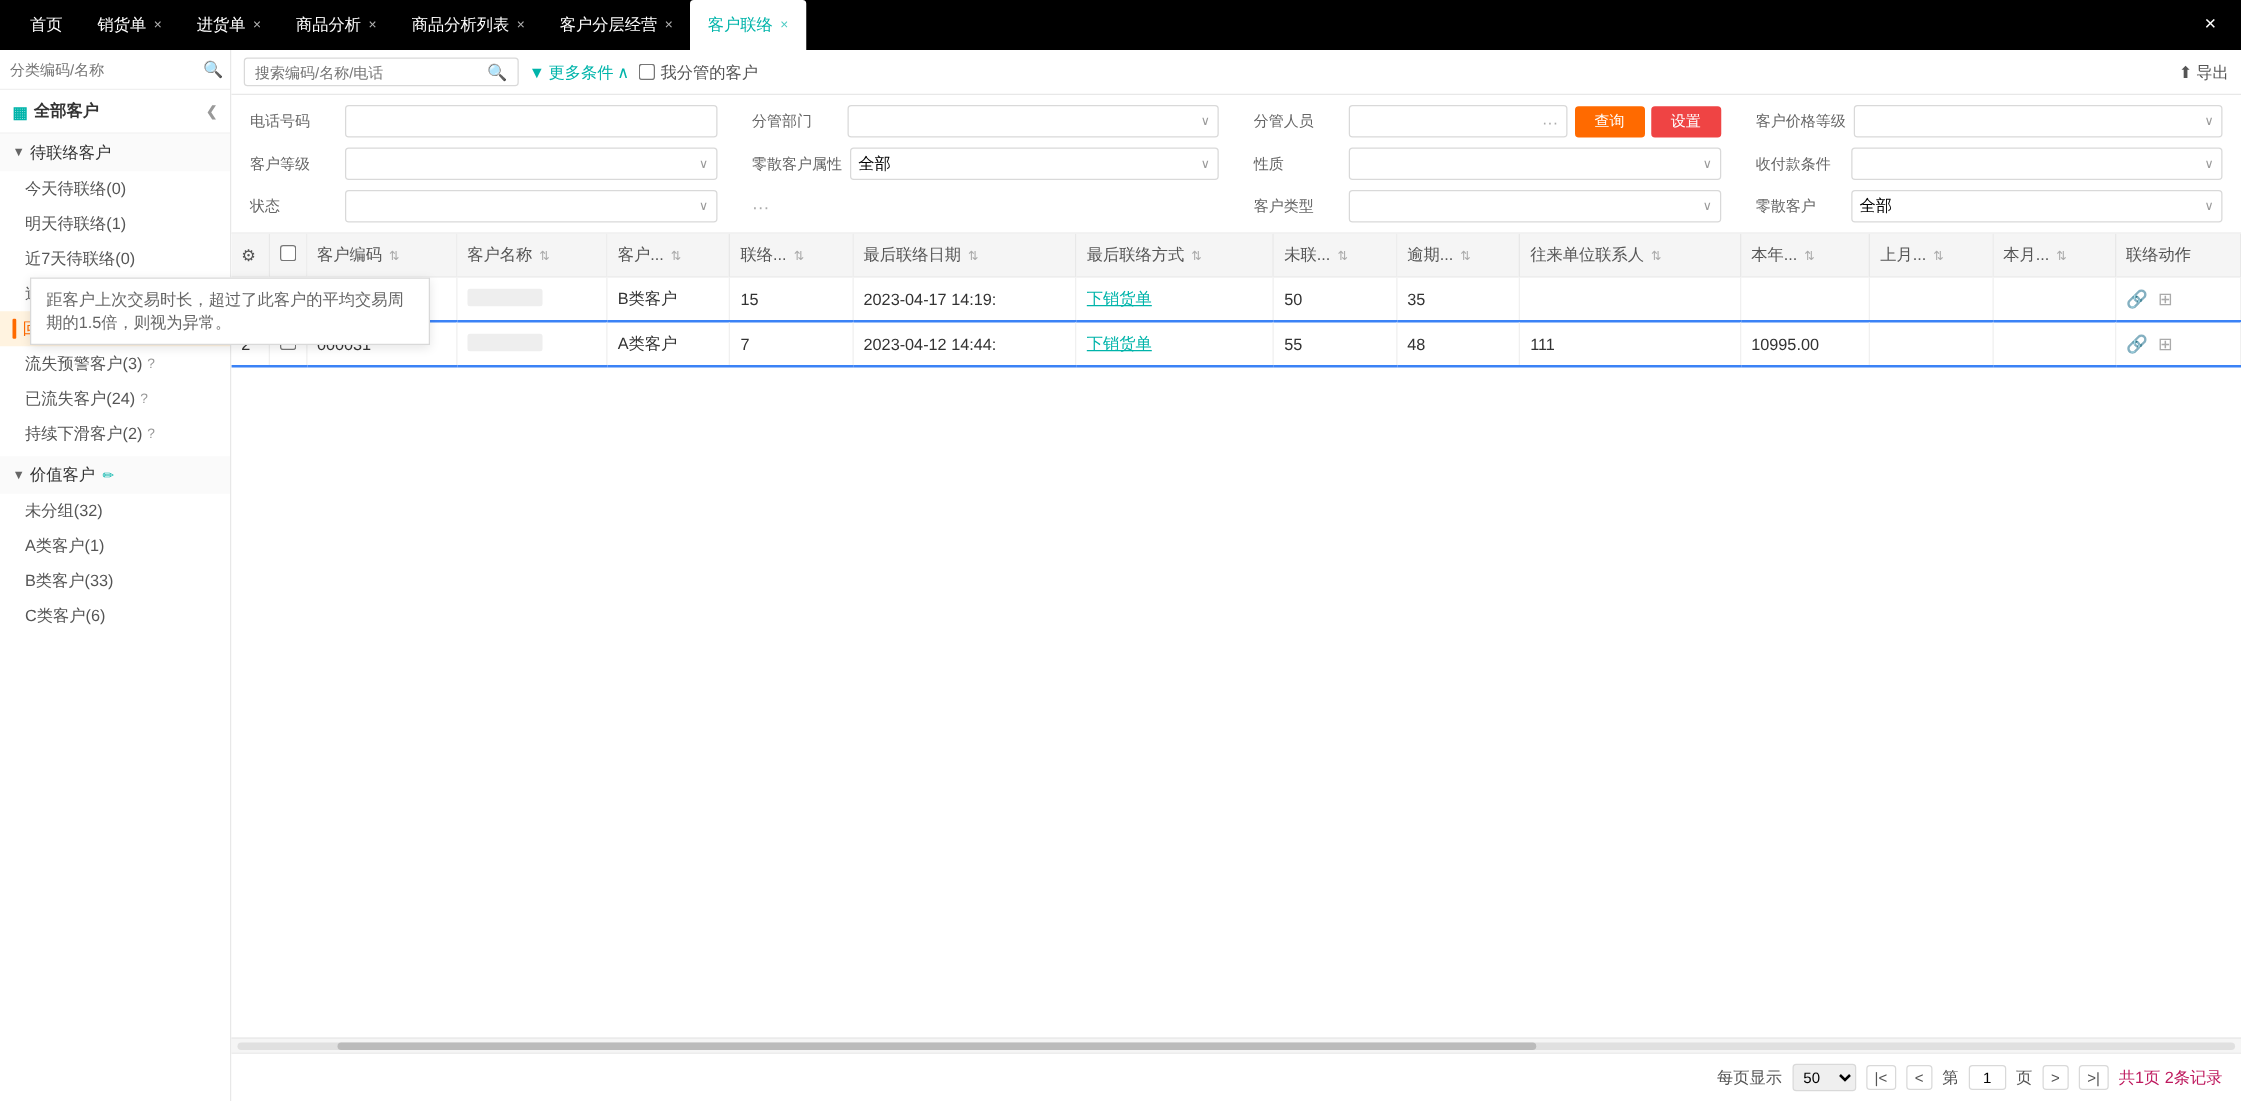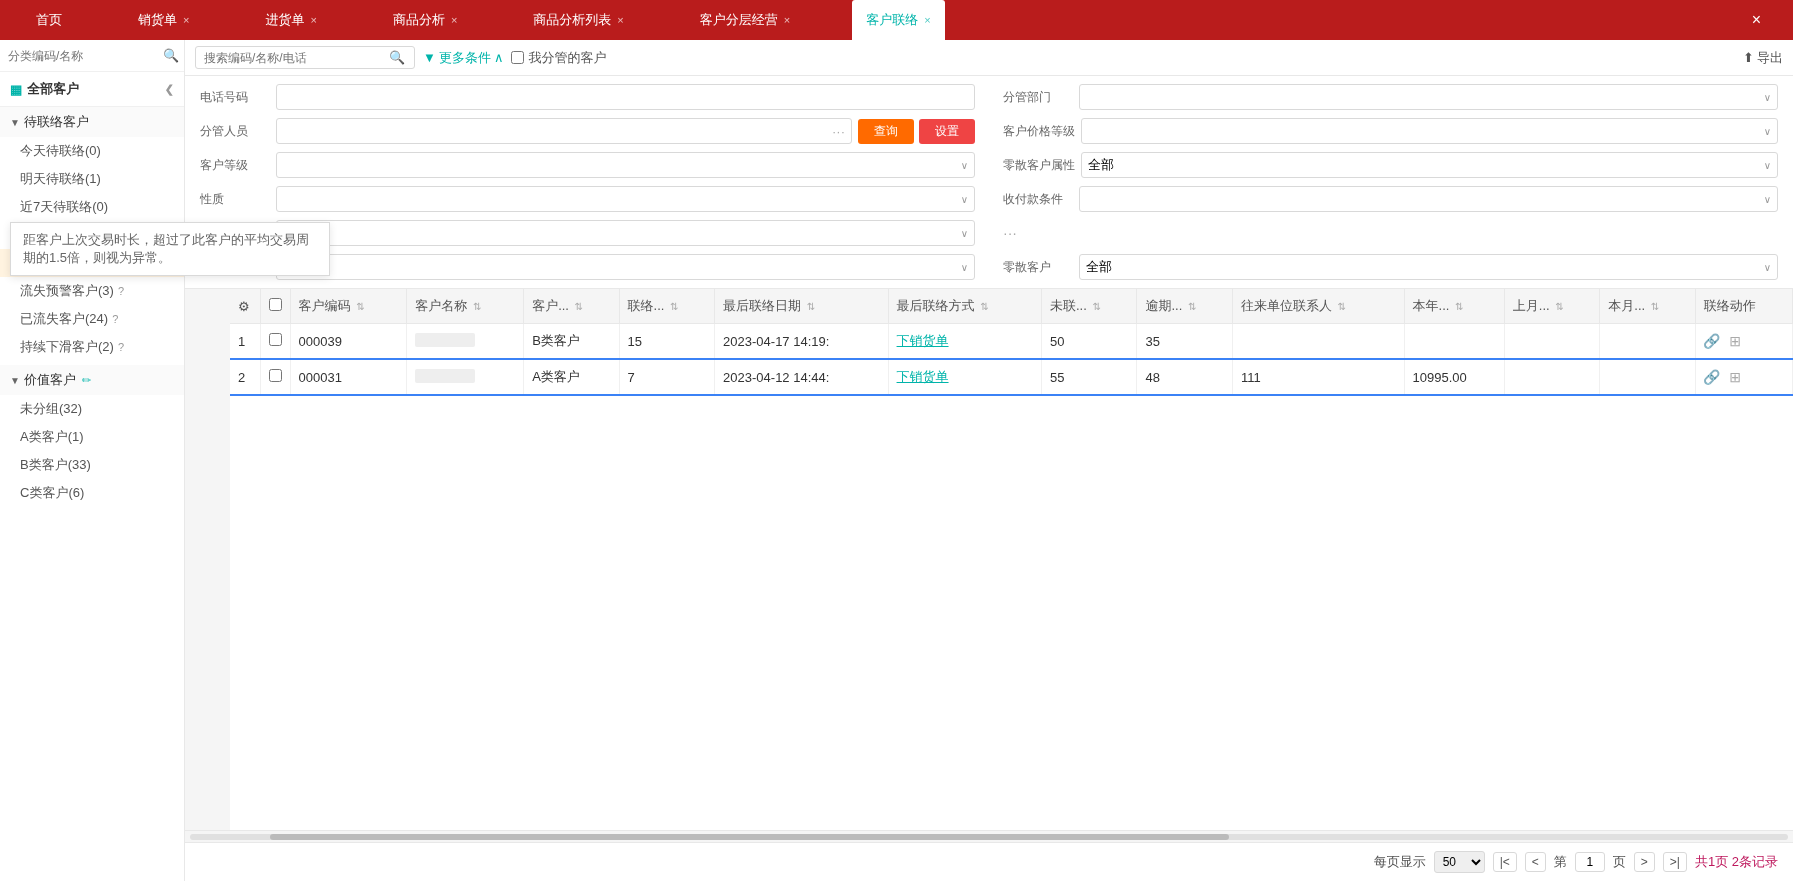--- a/index.html
+++ b/index.html
@@ -1,24 +1,23 @@
 <!DOCTYPE html>
 <html><head>
   <meta charset="utf-8">
   <style>
     * { box-sizing: border-box; margin: 0; padding: 0; font-family: 'Microsoft YaHei', Arial, sans-serif; font-size: 13px; }
     body { background: #f5f5f5; width: 1793px; height: 881px; overflow: hidden; }
 
     
     .top-nav {
       display: flex; align-items: center;
-      background: #b91c1c;
-      height: 40px; padding: 0 22px;
+      background: #000000;
+      height: 40px; padding: 0 10px;
       color: white;
-      gap: 48px;
     }
     .nav-item {
       padding: 0 14px; height: 40px; display: flex; align-items: center;
       cursor: pointer; font-size: 13px; color: white; white-space: nowrap;
     }
     .nav-item.active {
       background: white; color: #00b4aa; border-radius: 3px 3px 0 0;
     }
     .nav-item .close-x { margin-left: 6px; font-size: 11px; opacity: 0.7; }
     .nav-spacer { flex: 1; }
@@ -54,21 +53,21 @@
     .sidebar-section-title .arrow { margin-right: 4px; color: #666; font-size: 10px; }
     .sidebar-item {
       padding: 5px 10px 5px 20px; cursor: pointer; color: #555;
       font-size: 12px; display: flex; align-items: center;
     }
     .sidebar-item.active { background: #fff3e0; color: #ff6b00; }
     .sidebar-item .item-info { margin-left: 2px; color: #999; font-size: 11px; }
 
     
     .tooltip-box {
-      position: absolute; top: 222px; left: 10px;
+      position: absolute; top: 222px; left: 24px;
       background: white; border: 1px solid #d9d9d9;
       padding: 8px 12px; font-size: 12px; color: #666;
       z-index: 100; max-width: 320px; box-shadow: 0 2px 8px rgba(0,0,0,0.1);
     }
 
     
     .content-area {
       flex: 1; display: flex; flex-direction: column; overflow: hidden;
     }
 
@@ -88,21 +87,21 @@
     }
     .my-customers { display: flex; align-items: center; gap: 4px; color: #555; font-size: 12px; cursor: pointer; }
     .export-btn {
       margin-left: auto; display: flex; align-items: center; gap: 3px;
       color: #555; cursor: pointer; font-size: 12px;
     }
 
     
     .adv-filters {
       background: white; border-bottom: 1px solid #e8e8e8;
-      padding: 8px 15px; display: grid; grid-template-columns: repeat(2, 1fr);
+      padding: 8px 15px; display: grid; grid-template-columns: repeat(4, 1fr);
       gap: 8px 28px;
     }
     .filter-row { display: flex; align-items: center; gap: 6px; }
     .filter-label { color: #666; font-size: 12px; white-space: nowrap; min-width: 70px; }
     .filter-select {
       flex: 1; border: 1px solid #d9d9d9; border-radius: 3px;
       padding: 3px 6px; font-size: 12px; display: flex; align-items: center;
       justify-content: space-between; cursor: pointer; background: white; min-height: 26px;
     }
     .filter-select .chev { color: #999; font-size: 10px; }
@@ -115,21 +114,21 @@
       background: #ff6a00; color: white; border: none; border-radius: 3px;
       padding: 4px 16px; cursor: pointer; font-size: 12px;
     }
     .btn-settings {
       background: #ef4444; color: white; border: none; border-radius: 3px;
       padding: 4px 16px; cursor: pointer; font-size: 12px;
     }
     .filter-dotdot { color: #aaa; font-size: 14px; cursor: pointer; }
 
     
-    .table-area { flex: 1; overflow: auto; background: white; margin-left: 45px; }
+    .table-area { flex: 1; overflow: auto; background: white; }
     table { width: 100%; border-collapse: collapse; font-size: 12px; }
     thead tr { background: #f5f5f5; border-bottom: 1px solid #e8e8e8; }
     th {
       padding: 8px 8px; text-align: left; color: #555; font-weight: normal;
       border-right: 1px solid #e8e8e8; white-space: nowrap; position: relative;
     }
     th .sort-icon { color: #aaa; font-size: 10px; margin-left: 2px; }
     td { padding: 8px 8px; color: #333; border-bottom: 2px solid #3b82f6; border-right: 1px solid #f0f0f0; white-space: nowrap; }
     .link-text { color: #00b4aa; text-decoration: underline; cursor: pointer; }
     .action-icons { display: flex; gap: 8px; }

